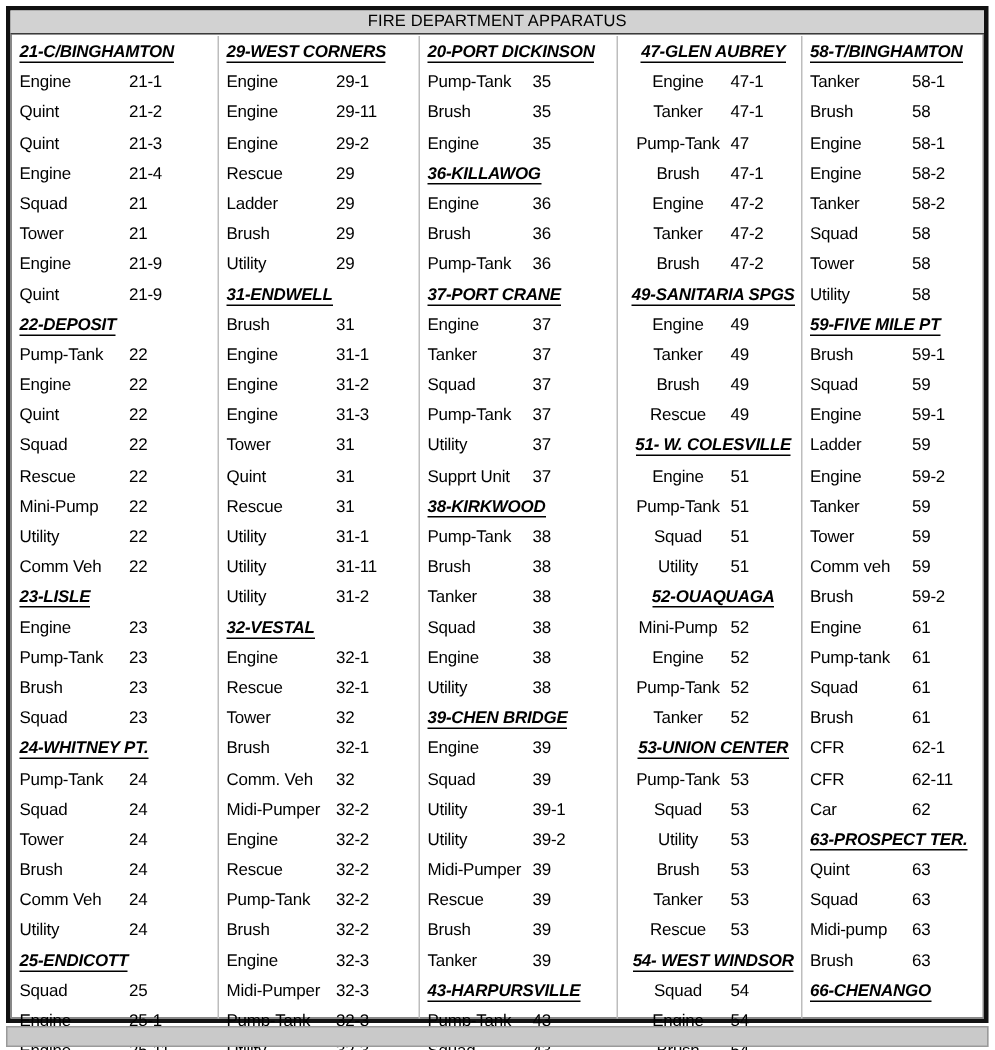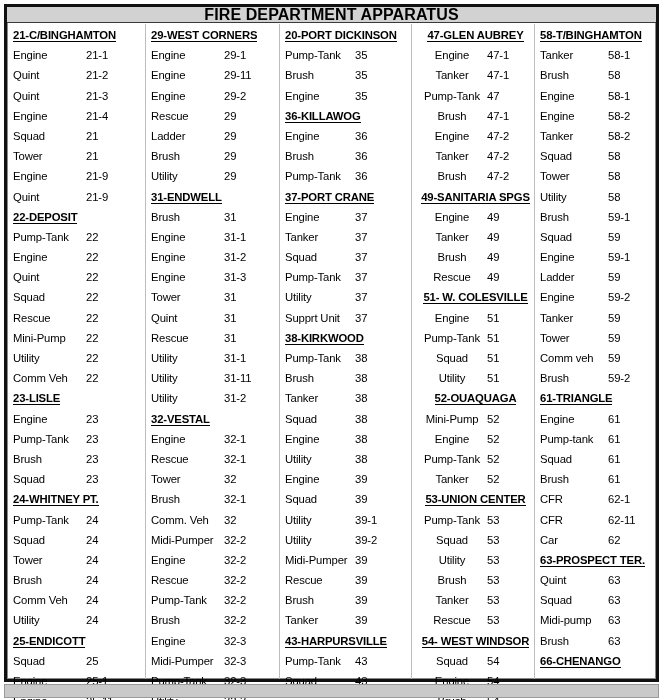--- a/index.html
+++ b/index.html
@@ -61,22 +61,22 @@
     right: 0;
     height: 16px;
     background: #d2d2d2;
     border-bottom: 1px solid #3a3a3a;
     box-sizing: border-box;
     display: flex;
     align-items: center;
     justify-content: center;
   }
   .title-bar .title-text {
-    font-size: 16px;
-    font-weight: bold;
+    font-size: 11px;
+    font-weight: normal;
     letter-spacing: 0.1px;
     color: #000000;
     line-height: 1;
     white-space: nowrap;
   }
 
   
   .columns {
     position: absolute;
     left: 0;
@@ -109,20 +109,21 @@
 
   
   .station {
     font-size: 11.3px;
     font-weight: bold;
     color: #000000;
     line-height: 20.2px;
     height: 20.2px;
     white-space: nowrap;
     letter-spacing: -0.15px;
+    font-style: italic;
   }
   .station .station-label {
     border-bottom: 1.6px solid #000000;
     padding-bottom: 0px;
     display: inline;
   }
 
   
   .unit-row {
     display: flex;
@@ -485,20 +486,21 @@
             <span class="unit-id">38</span>
           </div>
           <div class="unit-row">
             <span class="unit-type">Engine</span>
             <span class="unit-id">38</span>
           </div>
           <div class="unit-row">
             <span class="unit-type">Utility</span>
             <span class="unit-id">38</span>
           </div>
+          <div class="station"><span class="station-label">39-CHEN BRIDGE</span></div>
           <div class="unit-row">
             <span class="unit-type">Engine</span>
             <span class="unit-id">39</span>
           </div>
           <div class="unit-row">
             <span class="unit-type">Squad</span>
             <span class="unit-id">39</span>
           </div>
           <div class="unit-row">
             <span class="unit-type">Utility</span>
@@ -683,20 +685,21 @@
             <span class="unit-id">58</span>
           </div>
           <div class="unit-row">
             <span class="unit-type">Tower</span>
             <span class="unit-id">58</span>
           </div>
           <div class="unit-row">
             <span class="unit-type">Utility</span>
             <span class="unit-id">58</span>
           </div>
+          <div class="station"><span class="station-label">59-FIVE MILE PT</span></div>
           <div class="unit-row">
             <span class="unit-type">Brush</span>
             <span class="unit-id">59-1</span>
           </div>
           <div class="unit-row">
             <span class="unit-type">Squad</span>
             <span class="unit-id">59</span>
           </div>
           <div class="unit-row">
             <span class="unit-type">Engine</span>
@@ -719,21 +722,20 @@
             <span class="unit-id">59</span>
           </div>
           <div class="unit-row">
             <span class="unit-type">Comm veh</span>
             <span class="unit-id">59</span>
           </div>
           <div class="unit-row">
             <span class="unit-type">Brush</span>
             <span class="unit-id">59-2</span>
           </div>
-          <div class="station"><span class="station-label">61-TRIANGLE</span></div>
           <div class="unit-row">
             <span class="unit-type">Engine</span>
             <span class="unit-id">61</span>
           </div>
           <div class="unit-row">
             <span class="unit-type">Pump-tank</span>
             <span class="unit-id">61</span>
           </div>
           <div class="unit-row">
             <span class="unit-type">Squad</span>

